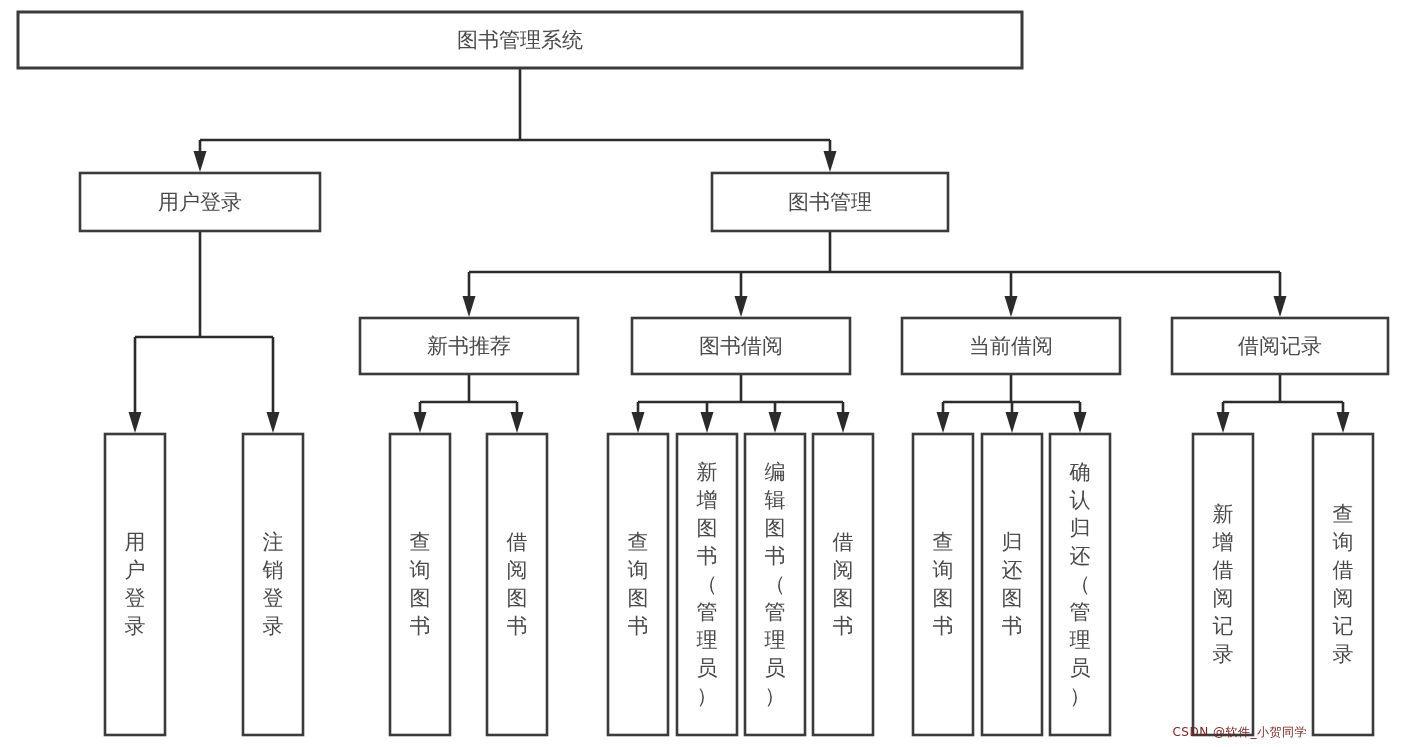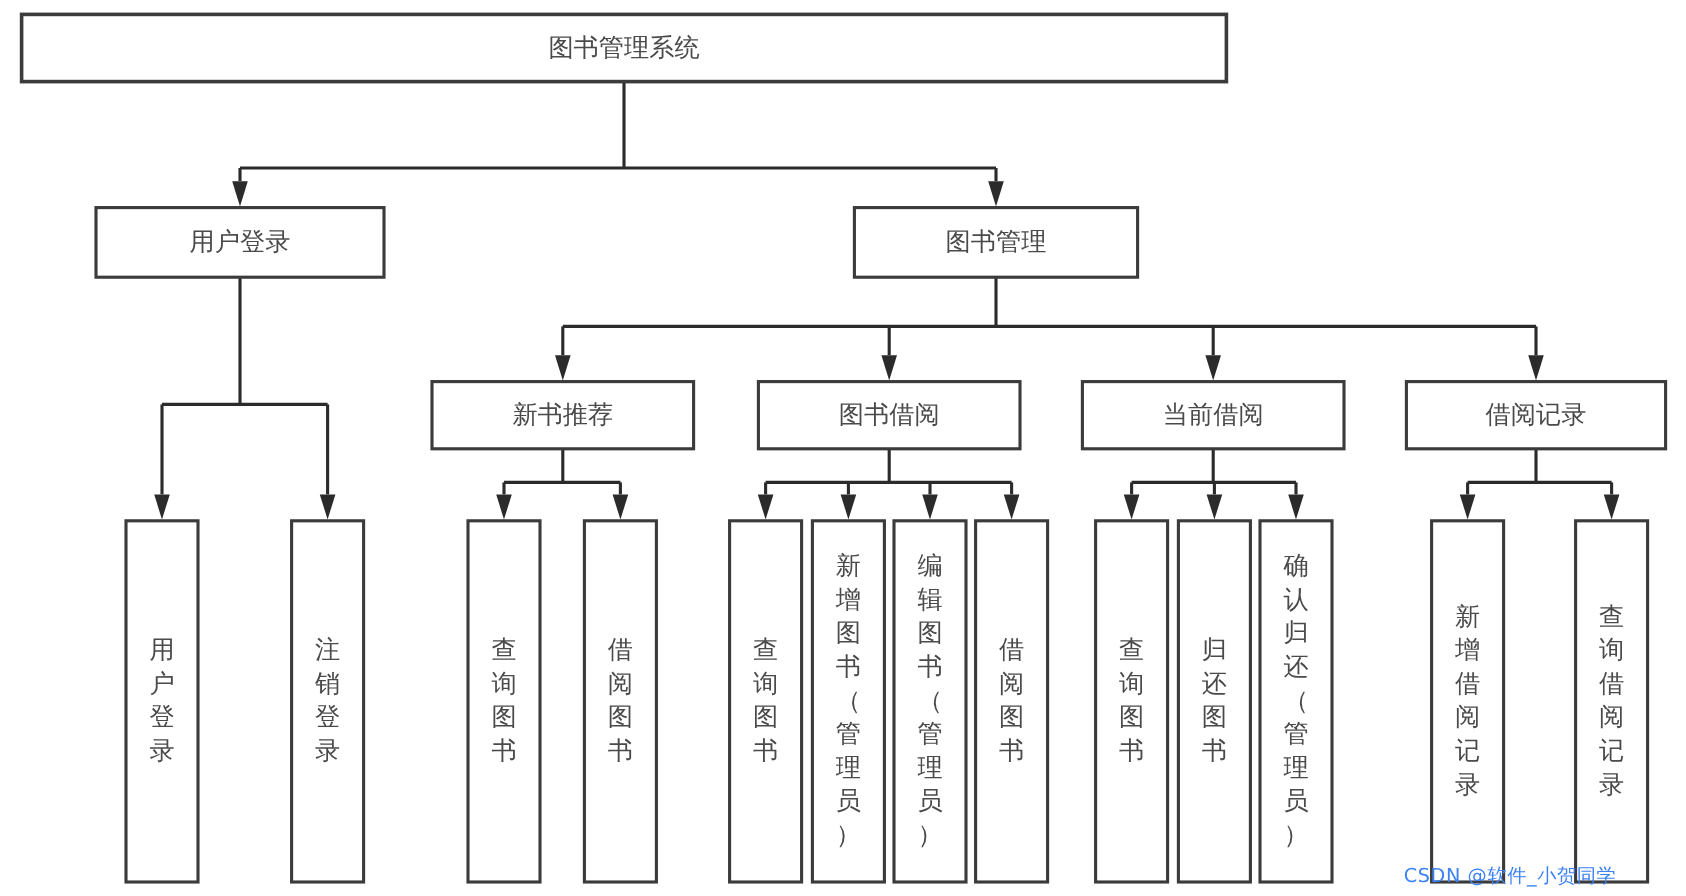--- a/index.html
+++ b/index.html
@@ -12,21 +12,20 @@
     width: 1405px;
     height: 747px;
     font-family: "DejaVu Sans", "Liberation Sans", sans-serif;
     overflow: hidden;
     position: relative;
   }
   #diagram-root {
     position: relative;
     width: 1317px;
     height: 747px;
-    padding-left: 40px;
   }
   svg#diagram-svg {
     position: absolute;
     left: 0;
     top: 0;
     width: 1405px;
     height: 747px;
     display: block;
   }
   .node-box {
@@ -56,22 +55,22 @@
   }
   .node-label.vertical {
     font-size: 21px;
     text-anchor: middle;
   }
   .watermark {
     position: absolute;
     right: 10px;
     bottom: 6px;
     font-family: "DejaVu Sans", "Liberation Sans", sans-serif;
-    font-size: 16px;
-    color: #3b82f6;
+    font-size: 12px;
+    color: #7f1d1d;
     letter-spacing: 0.5px;
     white-space: nowrap;
     user-select: none;
   }
 </style>
 </head>
 <body>
 
 <div id="diagram-root">
   <svg id="diagram-svg" viewBox="0 0 1405 747" xmlns="http://www.w3.org/2000/svg">

